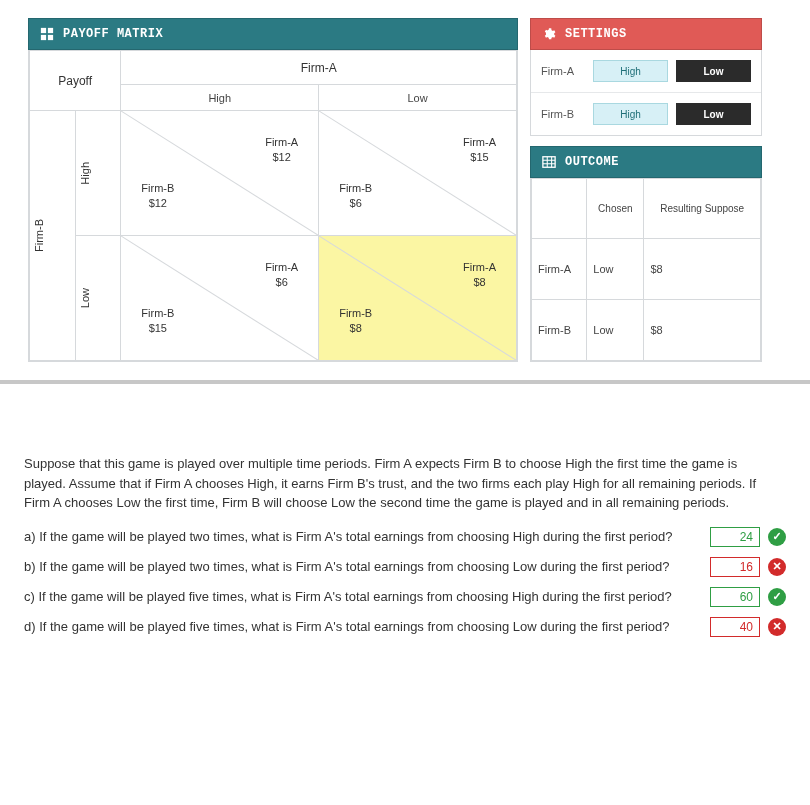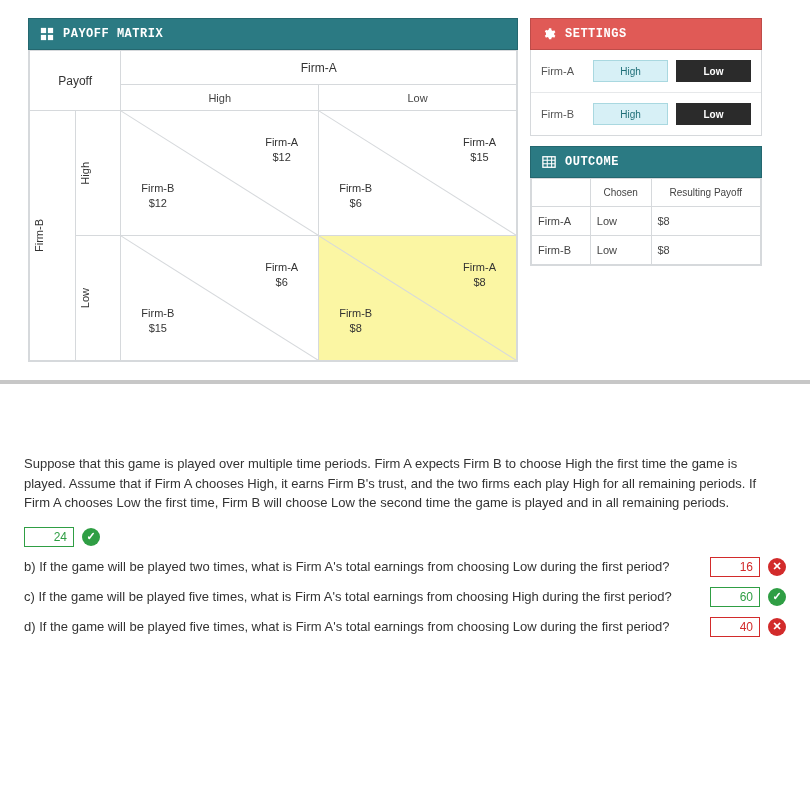--- a/index.html
+++ b/index.html
@@ -109,21 +109,21 @@
     cursor:pointer;
   }
   .btn.light { background:#d7f0f6; color:#1f6f78; border-color:#a9d8e0;}
   .btn.dark  { background:#2b2b2b; color:#fff; border-color:#2b2b2b; font-weight:bold;}
 
   
   .otable {
     width:100%; border-collapse:collapse; font-size:11px;
   }
   .otable th, .otable td {
-    border:1px solid #d6d9dc; padding:8px 6px; font-weight:normal; color:#444;
+    border:1px solid #d6d9dc; padding:24px 6px; font-weight:normal; color:#444;
   }
   .otable th { font-size:10px;}
   .otable th.blank { border-left:1px solid #d6d9dc; border-top:1px solid #d6d9dc;}
   
   
   .qarea {
     padding: 70px 24px 30px 24px;
     font-size: 13px;
     line-height:1.5;
     color:#333;
@@ -260,21 +260,21 @@
               </svg>
           </span>
           <span>OUTCOME</span>
         </div>
         <div class="panel-body">
           <table class="otable">
             <tbody>
                 <tr>
               <th class="blank"></th>
               <th>Chosen</th>
-              <th>Resulting Payoff</th>
+              <th>Resulting Suppose</th>
             </tr>
             <tr>
               <td>Firm-A</td>
               <td>Low</td>
               <td>$8</td>
             </tr>
             <tr>
               <td>Firm-B</td>
               <td>Low</td>
               <td>$8</td>
@@ -283,20 +283,21 @@
             </table>
         </div>
       </div>
     </div>
   </div>
 
   <div class="qarea">
     <p>Suppose that this game is played over multiple time periods.  Firm A expects Firm B to choose High the first time the game is played.  Assume that if Firm A chooses High, it earns Firm B's trust, and the two firms each play High for all remaining periods.  If Firm A chooses Low the first time, Firm B will choose Low the second time the game is played and in all remaining periods.</p>
 
     <div class="qrow">
+      <span class="txt">a) If the game will be played two times, what is Firm A's total earnings from choosing High during the first period?</span>
       <input class="ansbox ok" value="24" style="">
       <span class="mark ok">✓</span>
     </div>
 
     <div class="qrow">
       <span class="txt">b) If the game will be played two times, what is Firm A's total earnings from choosing Low during the first period?</span>
       <input class="ansbox err" value="16" style="">
       <span class="mark err">✕</span>
     </div>
 

